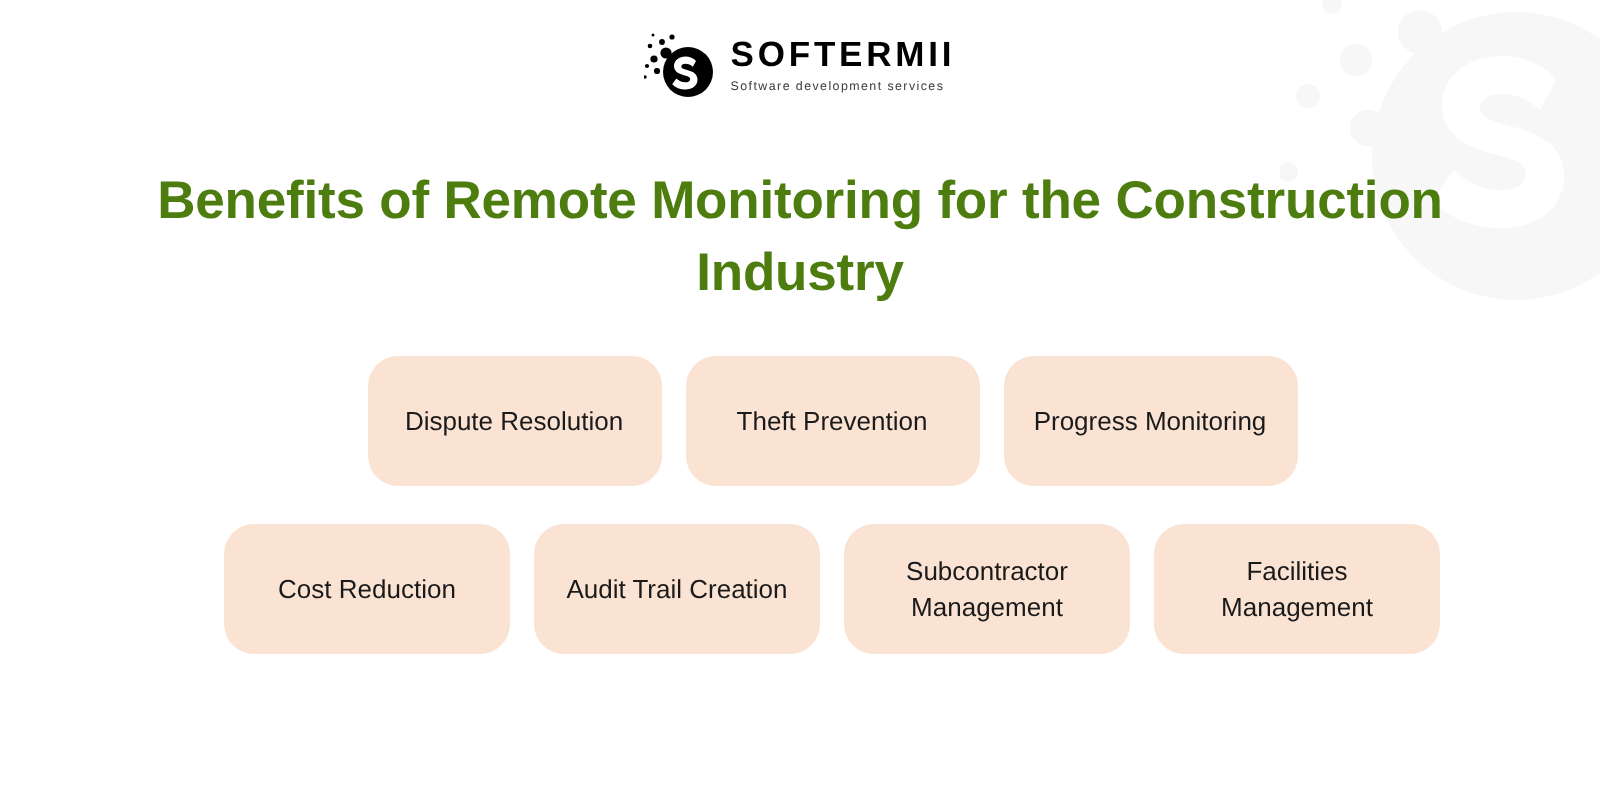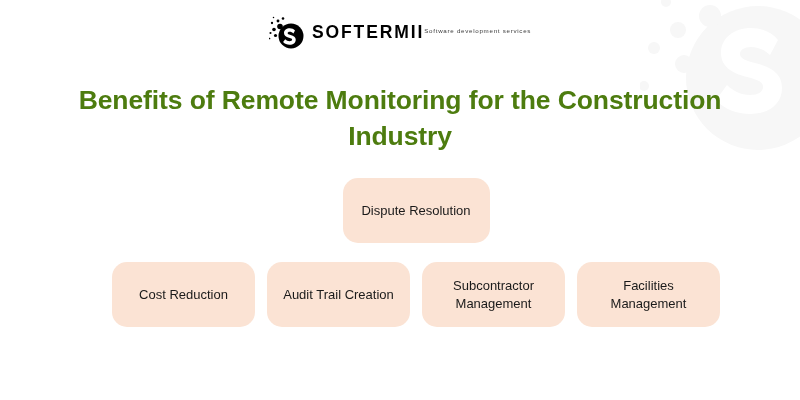--- a/index.html
+++ b/index.html
@@ -42,20 +42,21 @@
     align-items: center;
     gap: 7px;
   }
   #logo-mark {
     width: 36px;
     height: 34px;
     flex: 0 0 auto;
   }
   #logo-text {
     display: flex;
+    flex-direction: column;
     justify-content: center;
     line-height: 1;
   }
   #brand-name {
     font-size: 17.5px;
     font-weight: bold;
     letter-spacing: 1.9px;
     color: #000000;
     white-space: nowrap;
   }
@@ -155,20 +156,26 @@
 </div>
 
 <h1 id="page-title">Benefits of Remote Monitoring for the Construction Industry</h1>
 
 <div id="rows">
 
   <div class="card-row row-1">
     <div class="card">
       <span>Dispute Resolution</span>
     </div>
+    <div class="card">
+      <span>Theft Prevention</span>
+    </div>
+    <div class="card">
+      <span>Progress Monitoring</span>
+    </div>
   </div>
 
   <div class="card-row row-2">
     <div class="card">
       <span>Cost Reduction</span>
     </div>
     <div class="card">
       <span>Audit Trail Creation</span>
     </div>
     <div class="card">

